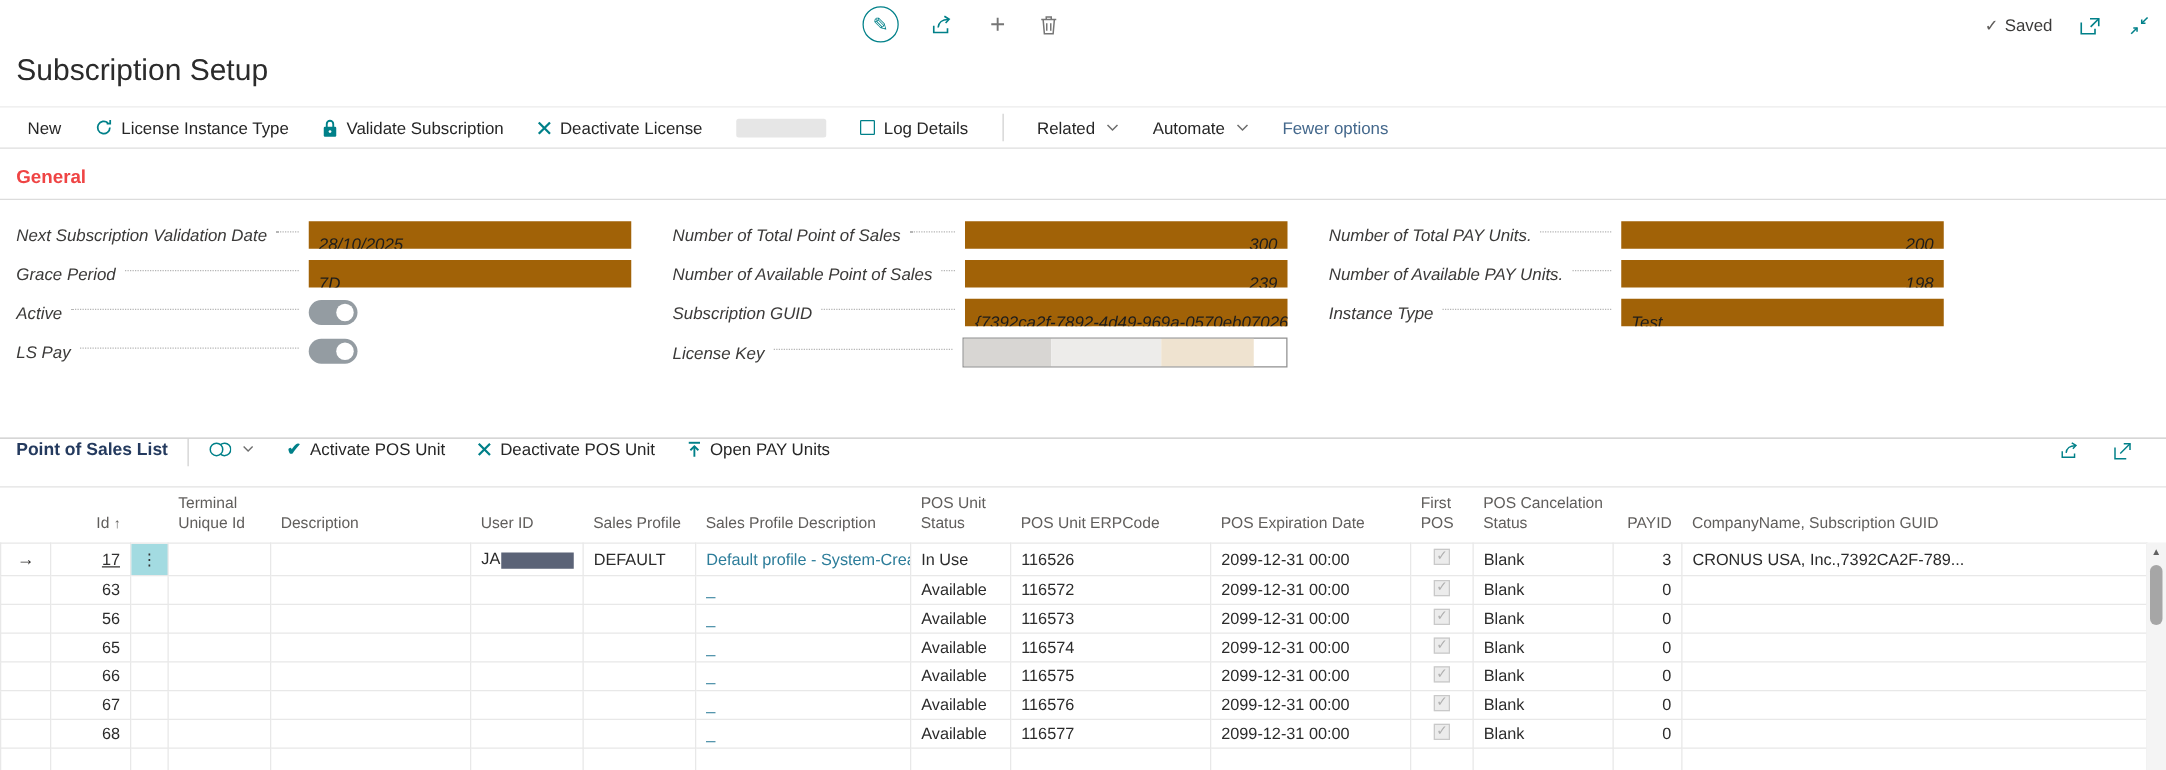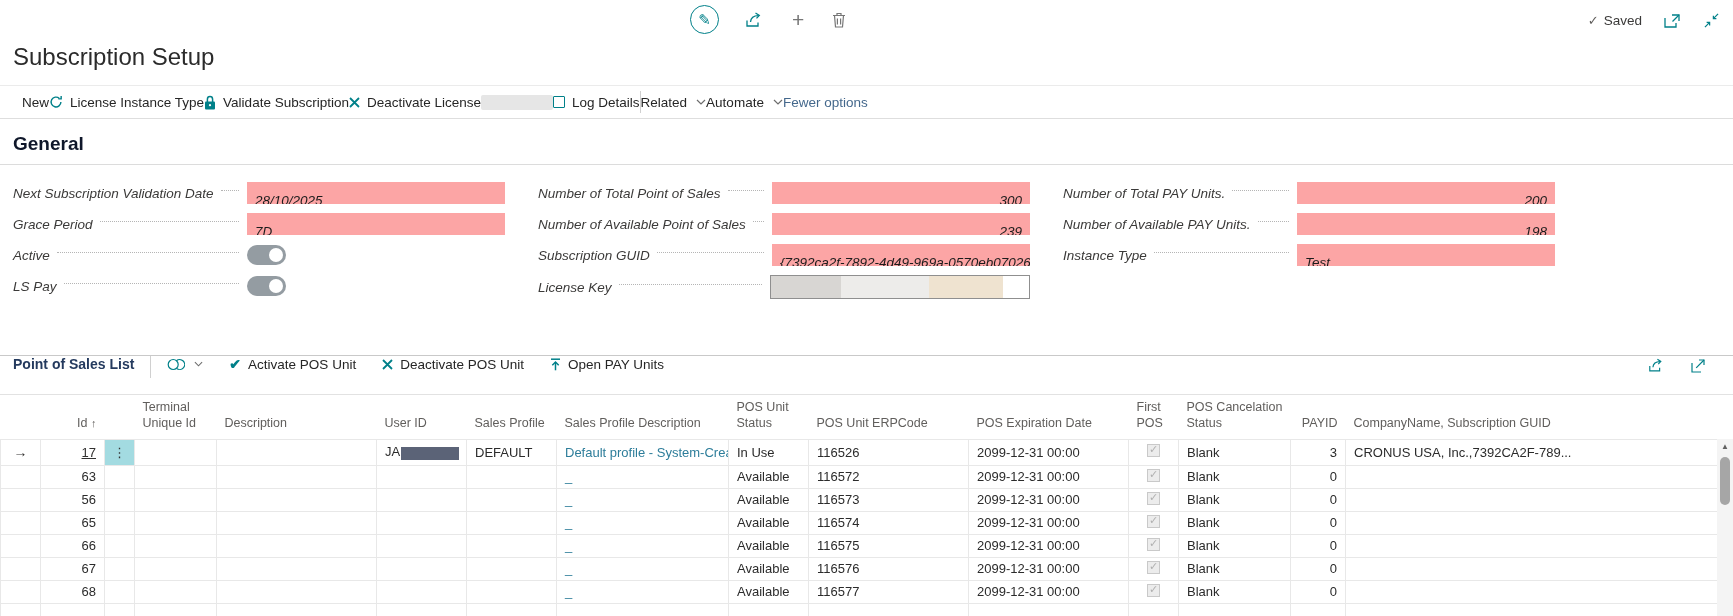--- a/index.html
+++ b/index.html
@@ -16,38 +16,38 @@
   .plus-glyph { font-size:21px; color:#767676; line-height:20px; font-weight:300; }
   .topbar-right { position:absolute; right:12px; top:11px; display:flex; align-items:center; gap:20px; }
   .saved { display:flex; align-items:center; gap:5px; font-size:13.5px; color:#3b3a39; }
   .saved .chk { color:#605e5c; font-size:13px; }
 
   
   .page-title { font-size:24px; font-weight:400; color:#2b2b2b; margin:0 0 11px 13px; line-height:34px; }
 
   
   .cmdbar { border-top:1px solid #ebebeb; border-bottom:1px solid #dedede; height:34px;
-            display:flex; align-items:center; padding-left:22px; font-size:13.5px; }
+            display:flex; align-items:center; padding-left:22px; gap:27px; font-size:13.5px; }
   .cmd { display:flex; align-items:center; gap:7px; background:none; border:none; padding:0;
          font:inherit; color:#262626; cursor:pointer; white-space:nowrap; }
   .redact-pill { width:72px; height:15px; background:#e6e6e6; border-radius:2px; }
   .vdiv { width:1px; height:22px; background:#d0d0d0; }
   .fewer { color:#44688c; }
   .chevron { margin-left:2px; display:inline-flex; }
   .cb-icon { width:12px; height:12px; border:1.5px solid #008089; border-radius:1px; display:inline-block; }
 
   
-  .section-heading { font-size:19px; font-weight:700; color:#0f172a; padding:14px 0 9px 13px;
+  .section-heading { font-size:15px; font-weight:700; color:#ef4444; padding:14px 0 9px 13px;
                      border-bottom:1px solid #dcdcdc; }
   .fields { display:flex; padding:17px 0 0 13px; }
   .fcol { width:492px; margin-right:33px; flex:none; }
   .frow { display:flex; align-items:center; height:22px; margin-bottom:9px; font-size:13.5px;font-style:italic; }
   .flabel { color:#3b3a39; white-space:nowrap; }
   .leader { flex:1; border-bottom:1px dotted #b5b5b5; margin:0 8px 0 7px; transform:translateY(-3px); }
-  .fvalue { width:258px; flex:none; background:#fca5a5; height:22px; line-height:22px; padding:8px 8px;
+  .fvalue { width:258px; flex:none; background:#a16207; height:22px; line-height:22px; padding:8px 8px;
             color:#1c1c1c; overflow:hidden; white-space:nowrap; }
   .fvalue.num { text-align:right; }
   .value-slot { width:258px; flex:none; display:flex; align-items:center; }
   .toggle { width:39px; height:20px; border-radius:10px; background:#949ca2; position:relative; cursor:pointer; }
   .toggle .knob { position:absolute; right:3px; top:3px; width:14px; height:14px; background:#fff; border-radius:50%; }
   .license-box { width:260px; height:24px; flex:none; border:1px solid #8f8f8f; background:#fff; display:flex; cursor:text; }
   .license-box .s1 { width:70px; background:#d8d6d3; }
   .license-box .s2 { width:88px; background:#edecea; }
   .license-box .s3 { width:74px; background:#efe3d0; }
 

